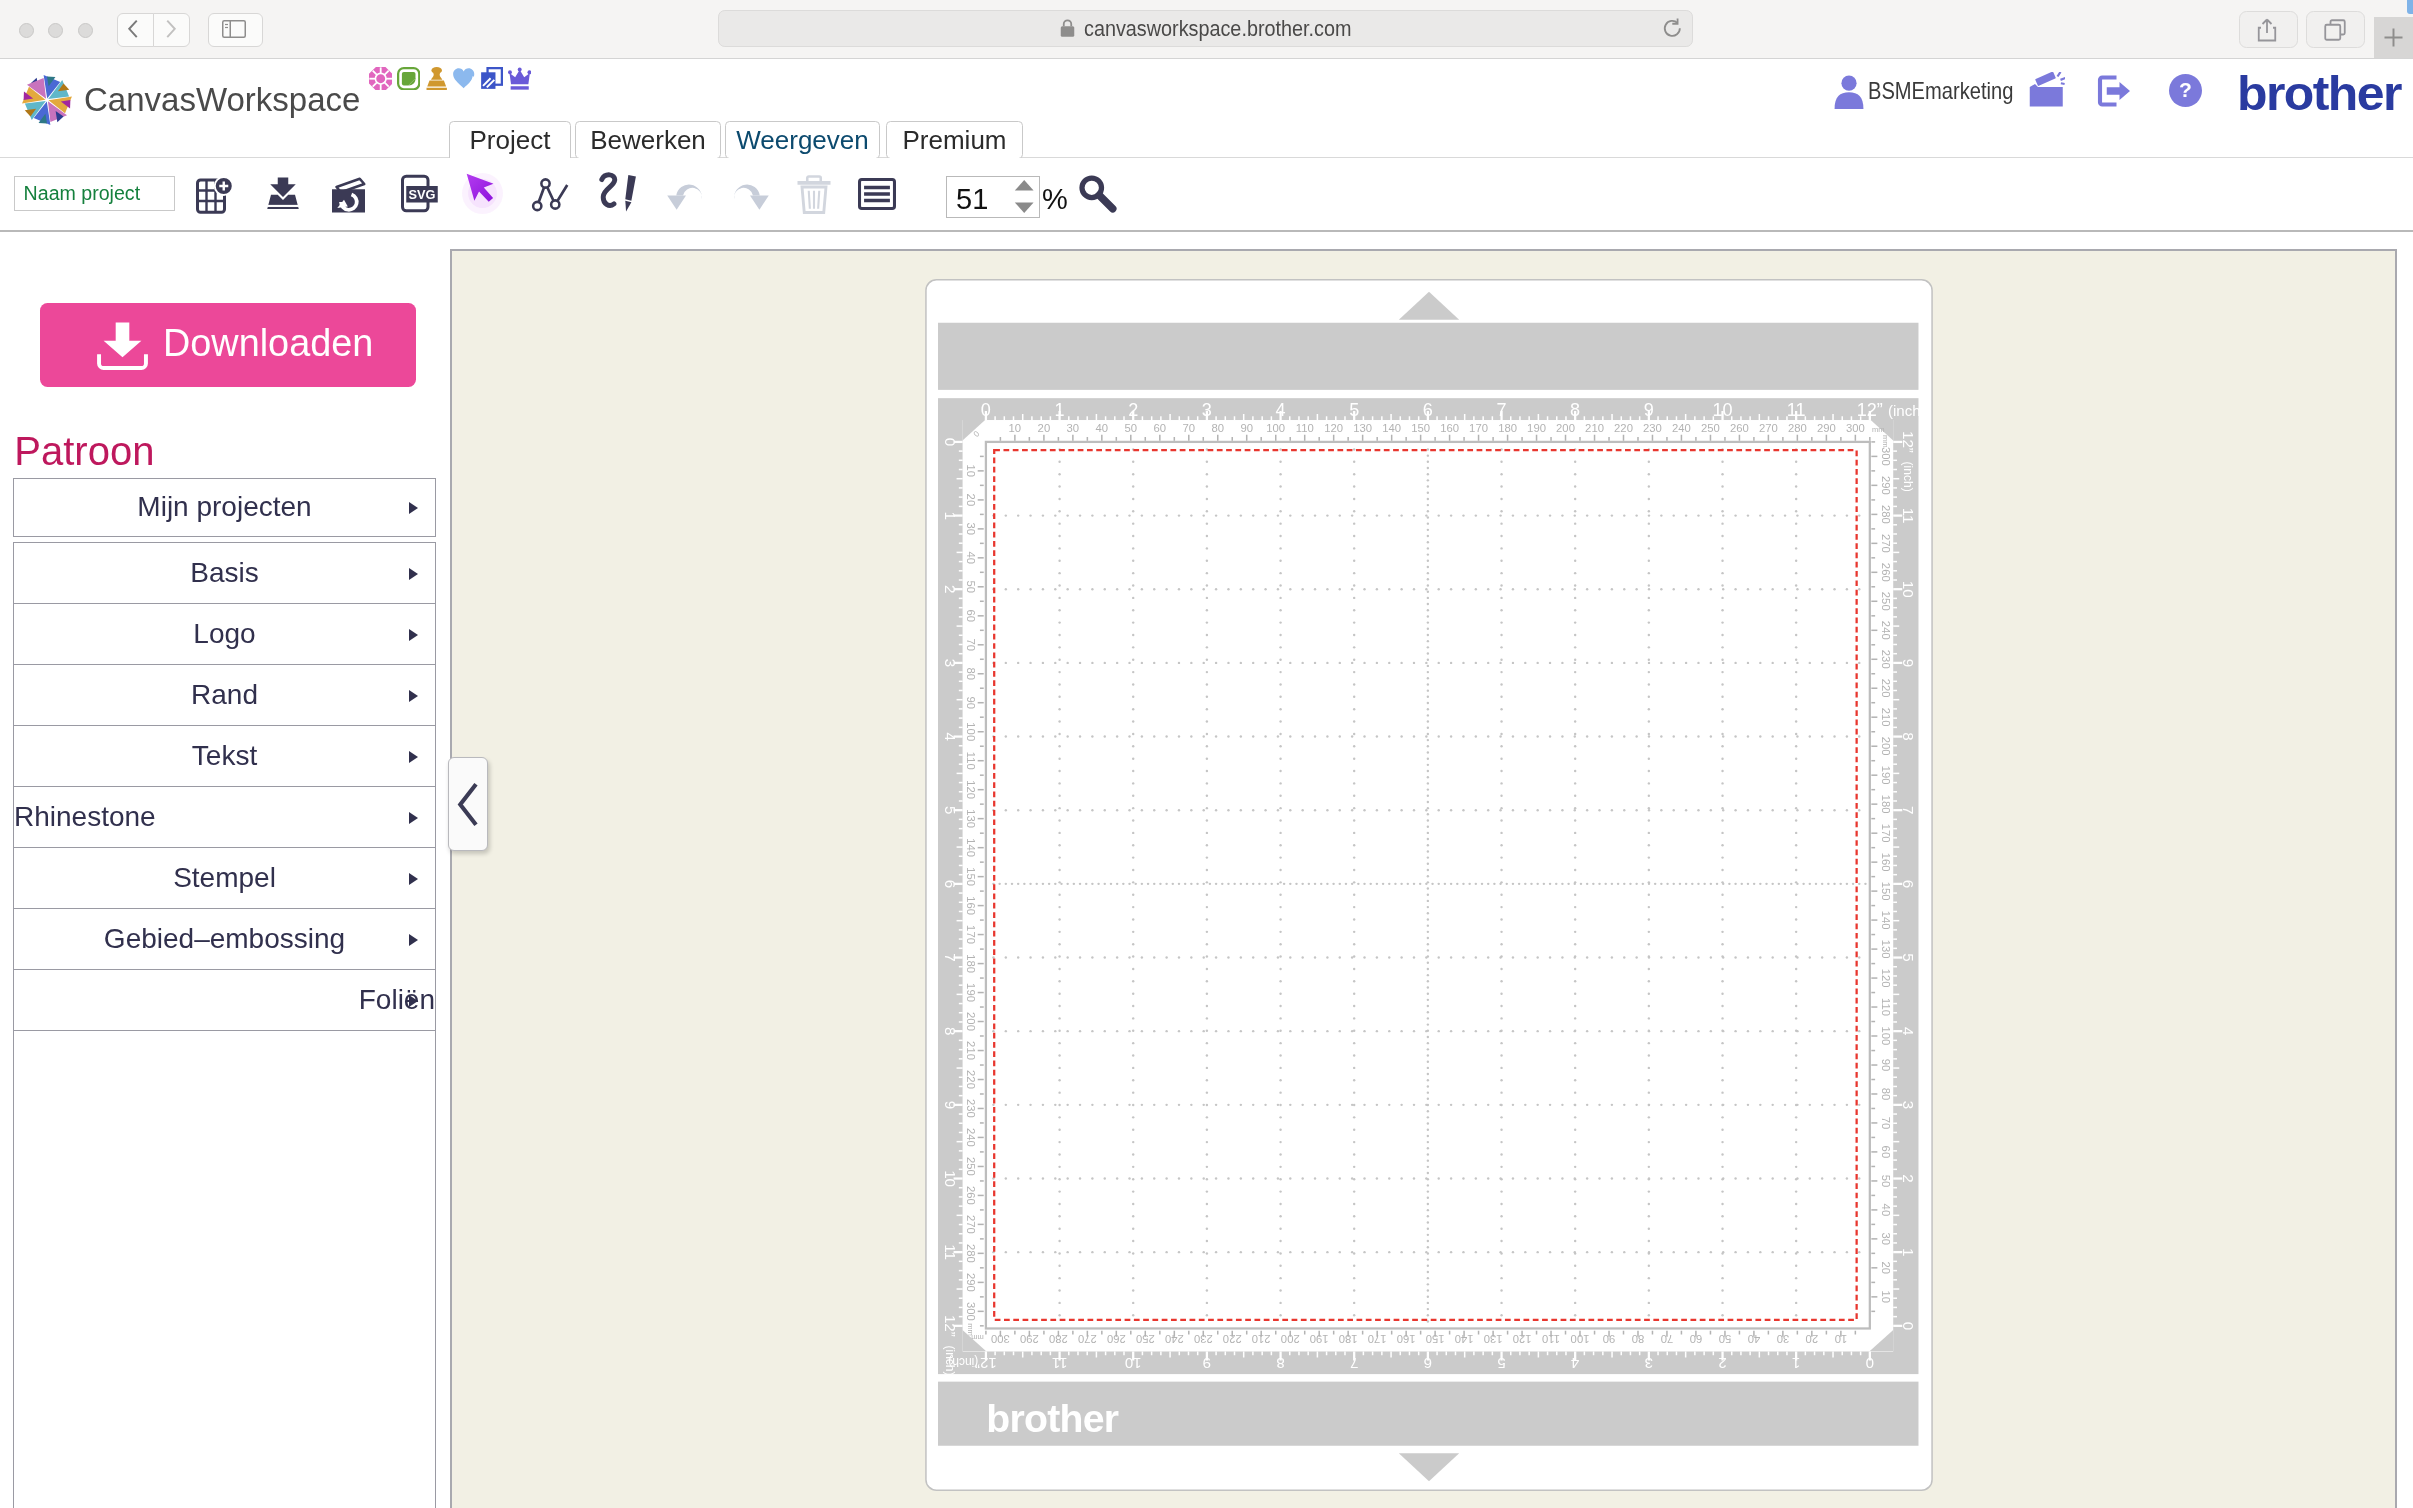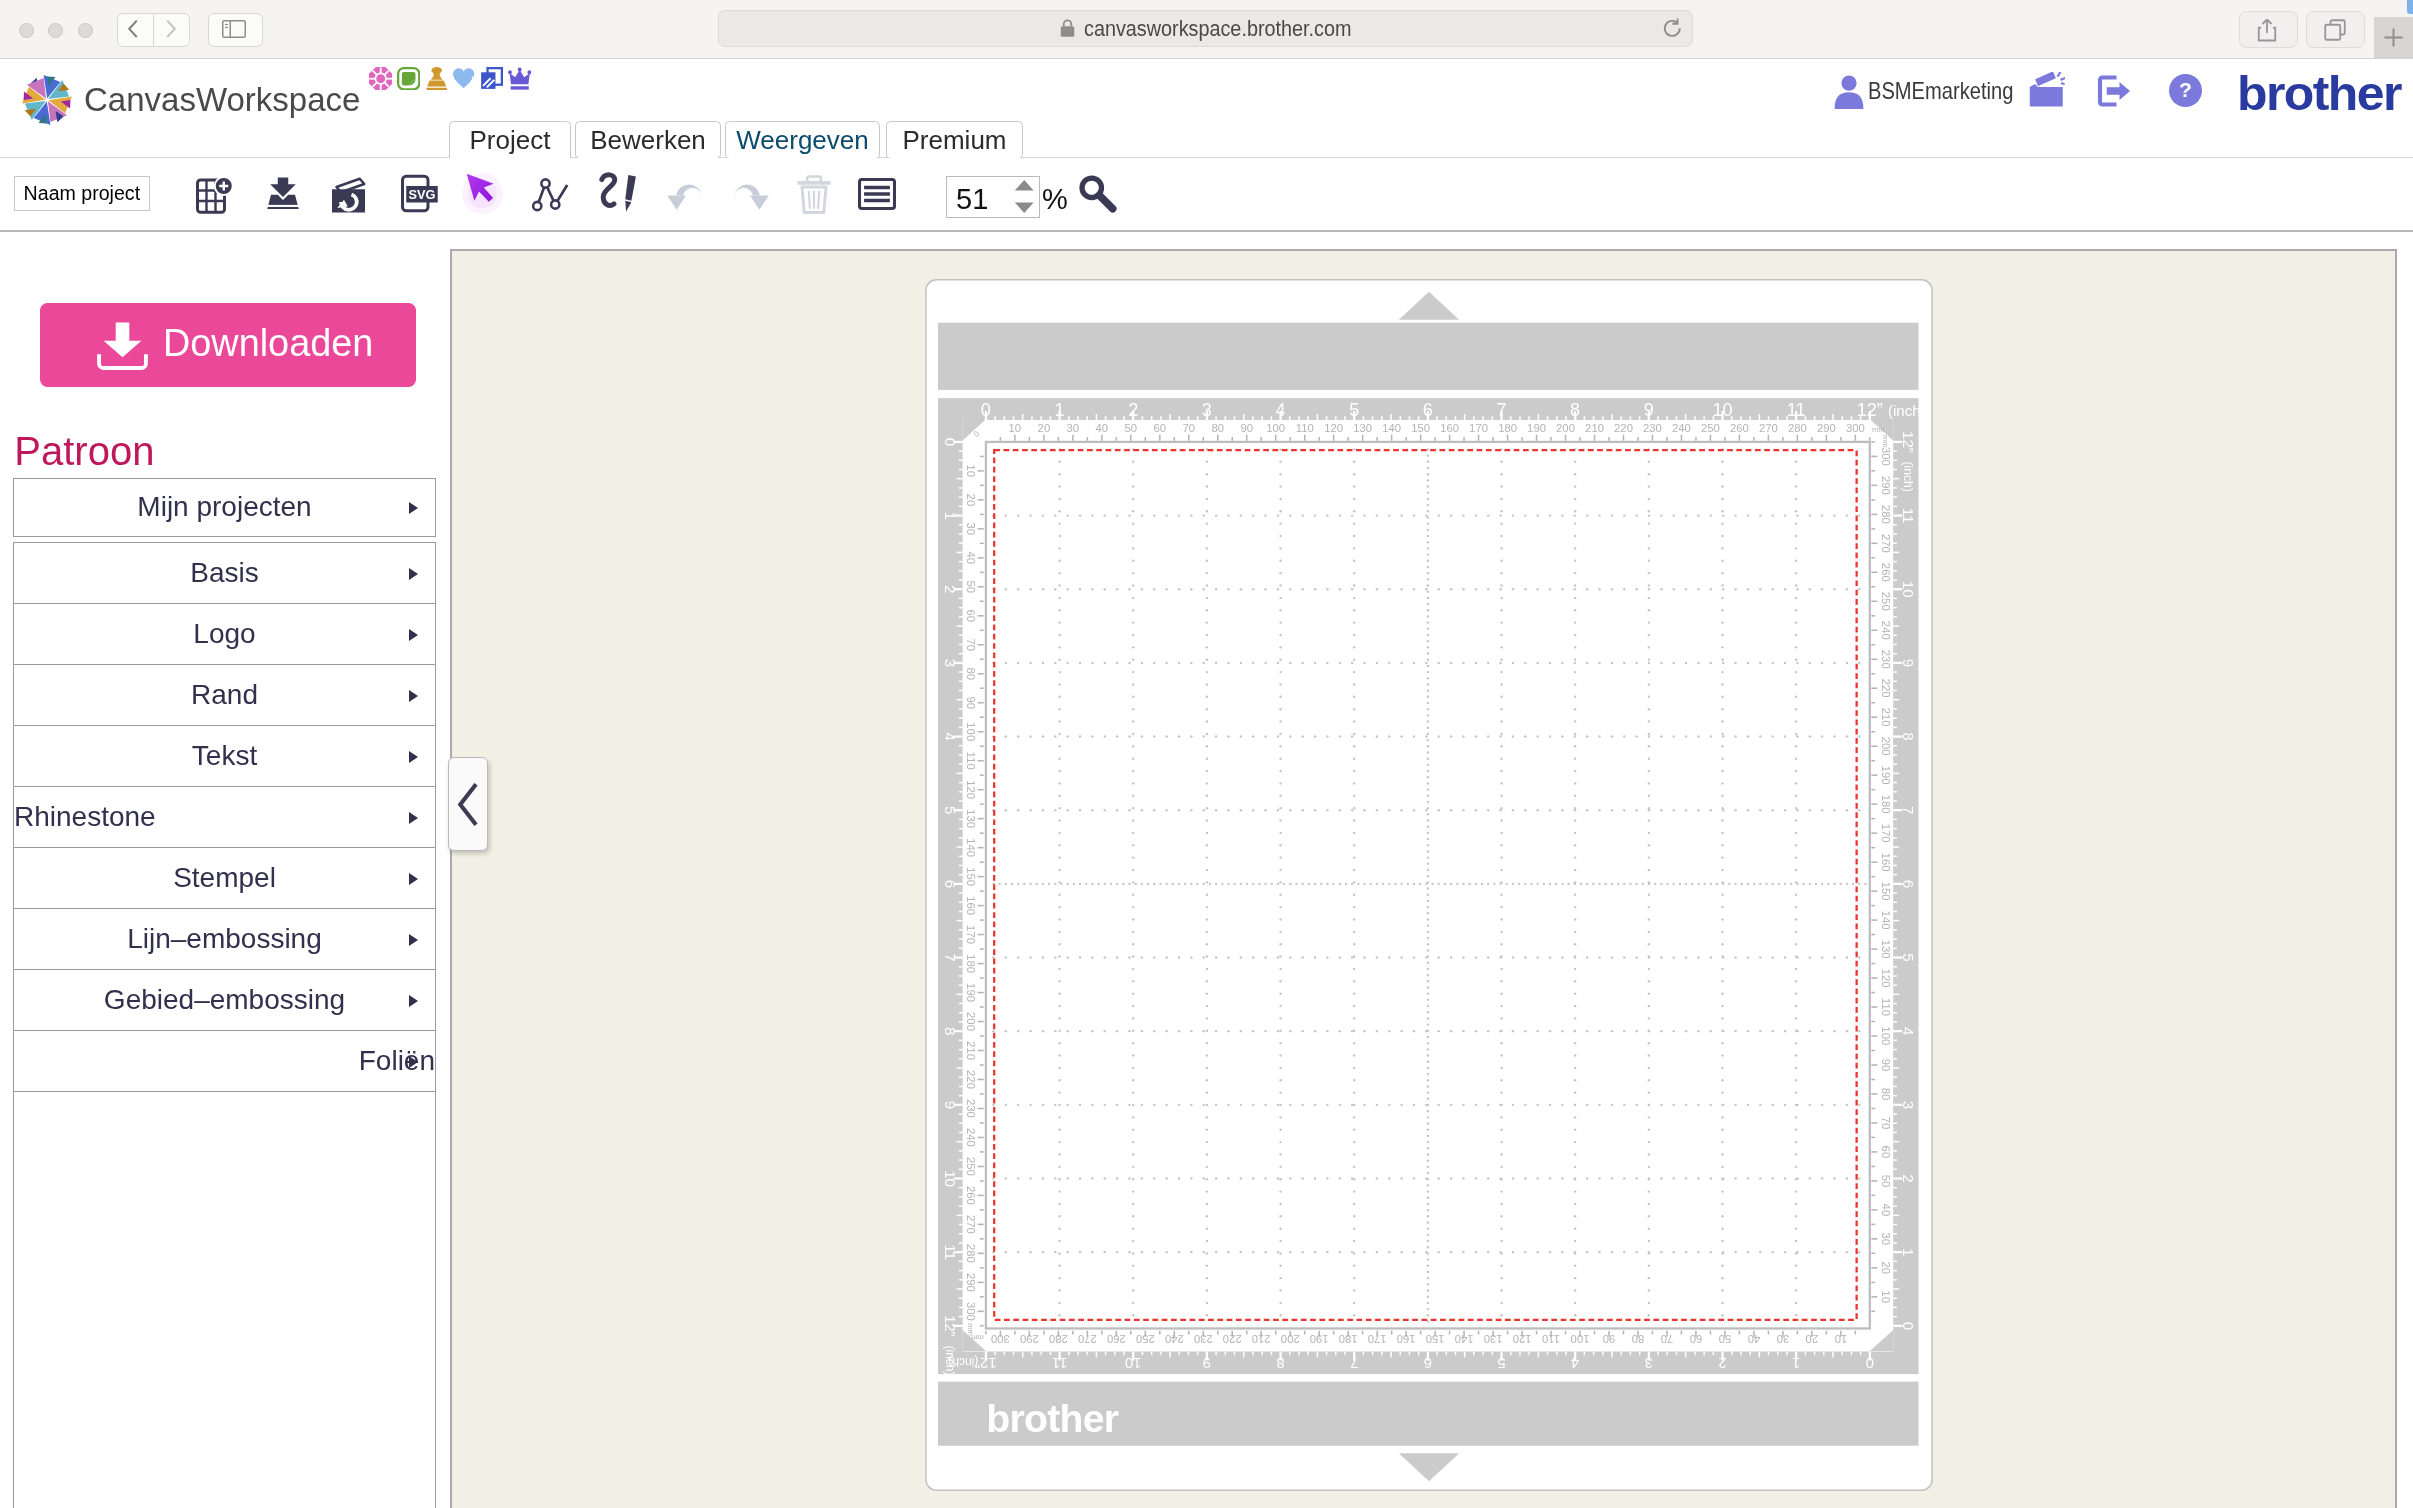--- a/index.html
+++ b/index.html
@@ -48,26 +48,20 @@
           </svg>
         </div>
         <div style="position:relative;height:60px;border-bottom:1.5px solid #9a9aa3;box-sizing:content-box">
           <div style="position:absolute;left:0;top:0;width:100%;height:60px;line-height:60px;text-align:left;font-size:28px;color:#31304d">Rhinestone</div>
           <svg style="position:absolute;right:16.6px;top:25px" width="9" height="12" viewBox="0 0 12 16">
             <polygon points="0,0 12,8 0,16" fill="#31304d"></polygon>
           </svg>
         </div>
         <div style="position:relative;height:60px;border-bottom:1.5px solid #9a9aa3;box-sizing:content-box">
           <div style="position:absolute;left:0;top:0;width:100%;height:60px;line-height:60px;text-align:center;font-size:28px;color:#31304d">Stempel</div>
-          <svg style="position:absolute;right:16.6px;top:25px" width="9" height="12" viewBox="0 0 12 16">
-            <polygon points="0,0 12,8 0,16" fill="#31304d"></polygon>
-          </svg>
-        </div>
-        <div style="position:relative;height:60px;border-bottom:1.5px solid #9a9aa3;box-sizing:content-box">
-          <div style="position:absolute;left:0;top:0;width:100%;height:60px;line-height:60px;text-align:center;font-size:28px;color:#31304d">Lijn–embossing</div>
           <svg style="position:absolute;right:16.6px;top:25px" width="9" height="12" viewBox="0 0 12 16">
             <polygon points="0,0 12,8 0,16" fill="#31304d"></polygon>
           </svg>
         </div>
         <div style="position:relative;height:60px;border-bottom:1.5px solid #9a9aa3;box-sizing:content-box">
           <div style="position:absolute;left:0;top:0;width:100%;height:60px;line-height:60px;text-align:center;font-size:28px;color:#31304d">Gebied–embossing</div>
           <svg style="position:absolute;right:16.6px;top:25px" width="9" height="12" viewBox="0 0 12 16">
             <polygon points="0,0 12,8 0,16" fill="#31304d"></polygon>
           </svg>
         </div>
@@ -2779,21 +2773,21 @@
 <div style="position:absolute;left:1868px;top:78px;font-size:23.4px;color:#3a3a3a;white-space:nowrap;transform:scaleX(0.86);transform-origin:left center;font-family:'Liberation Sans',sans-serif">BSMEmarketing</div>
 <div style="position:absolute;left:2237px;top:66px;font-size:48px;font-weight:bold;color:#2a3ba0;letter-spacing:-1.5px;white-space:nowrap;transform:scaleX(1.04);transform-origin:left center;font-family:'Liberation Sans',sans-serif">brother</div>
 <div style="position:absolute;left:0;top:157px;width:2413px;height:1.5px;background:#d9d9d9"></div>
 <div style="position:absolute;left:449px;top:121px;width:122px;height:43px;background:#fff;border:1.5px solid #c9c9c9;border-radius:4.5px;box-sizing:border-box;font-size:26px;color:#2b2b2b;text-align:center;line-height:36px;font-family:'Liberation Sans',sans-serif">Project</div>
     <div style="position:absolute;left:575px;top:121px;width:146px;height:38px;background:#fff;border:1.5px solid #c9c9c9;border-radius:4.5px;box-sizing:border-box;font-size:26px;color:#2b2b2b;text-align:center;line-height:36px;font-family:'Liberation Sans',sans-serif">Bewerken</div>
     <div style="position:absolute;left:725px;top:121px;width:155px;height:38px;background:#fff;border:1.5px solid #c9c9c9;border-radius:4.5px;box-sizing:border-box;font-size:26px;color:#0c4a6e;text-align:center;line-height:36px;font-family:'Liberation Sans',sans-serif">Weergeven</div>
     <div style="position:absolute;left:886px;top:121px;width:137px;height:38px;background:#fff;border:1.5px solid #c9c9c9;border-radius:4.5px;box-sizing:border-box;font-size:26px;color:#2b2b2b;text-align:center;line-height:36px;font-family:'Liberation Sans',sans-serif">Premium</div>
 
 <div style="position:absolute;left:0;top:158px;width:2413px;height:72px;background:#fff"></div>
 <div style="position:absolute;left:0;top:230px;width:2413px;height:1.5px;background:#b9b9b9"></div>
-<div style="position:absolute;left:13.6px;top:176px;width:136px;height:35px;border:1.5px solid #c9c9c9;box-sizing:border-box;background:#fff;font-size:19.6px;color:#000000;line-height:32px;padding-left:9px;font-family:'Liberation Sans',sans-serif">Naam project</div>
+<div style="position:absolute;left:13.6px;top:176px;width:161px;height:35px;border:1.5px solid #c9c9c9;box-sizing:border-box;background:#fff;font-size:19.6px;color:#15803d;line-height:32px;padding-left:9px;font-family:'Liberation Sans',sans-serif">Naam project</div>
 <svg style="position:absolute;left:196px;top:176px" width="39" height="38" viewBox="0 0 52 50" xmlns="http://www.w3.org/2000/svg">
 <rect x="2" y="5" width="36" height="43" rx="4" fill="none" stroke="#3b3a55" stroke-width="4"></rect>
 <path d="M2 19 H38 M2 33 H38 M14 5 V48 M26 5 V48" stroke="#3b3a55" stroke-width="3.2"></path>
 <circle cx="37" cy="13" r="12" fill="#3b3a55" stroke="#fff" stroke-width="2.6"></circle>
 <path d="M31 13 H43 M37 7 V19" stroke="#fff" stroke-width="3.2"></path>
     </svg>
     <svg style="position:absolute;left:265px;top:176px" width="36" height="36" viewBox="0 0 48 48" xmlns="http://www.w3.org/2000/svg">
 <path d="M17 2 h14 v9 h10 L24 28 7 11 h10 Z" fill="#3b3a55"></path>
 <path d="M8 25 L3 44 H45 L40 25 H31 L24 32 L17 25 Z" fill="#3b3a55"></path>
 <rect x="3" y="38.5" width="42" height="2.8" fill="#fff"></rect>

